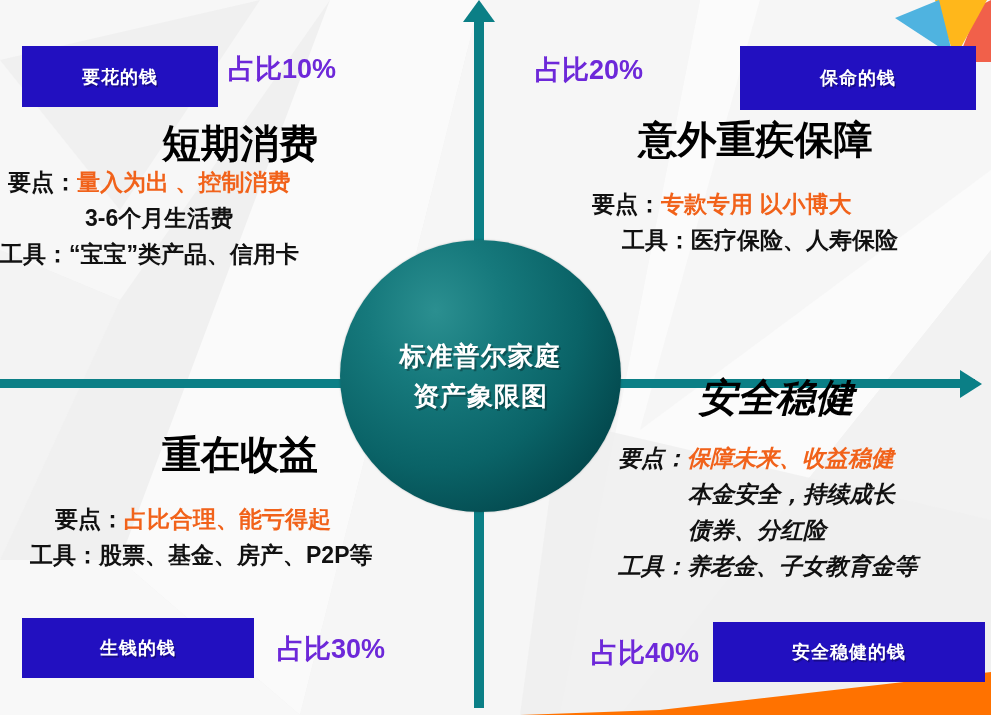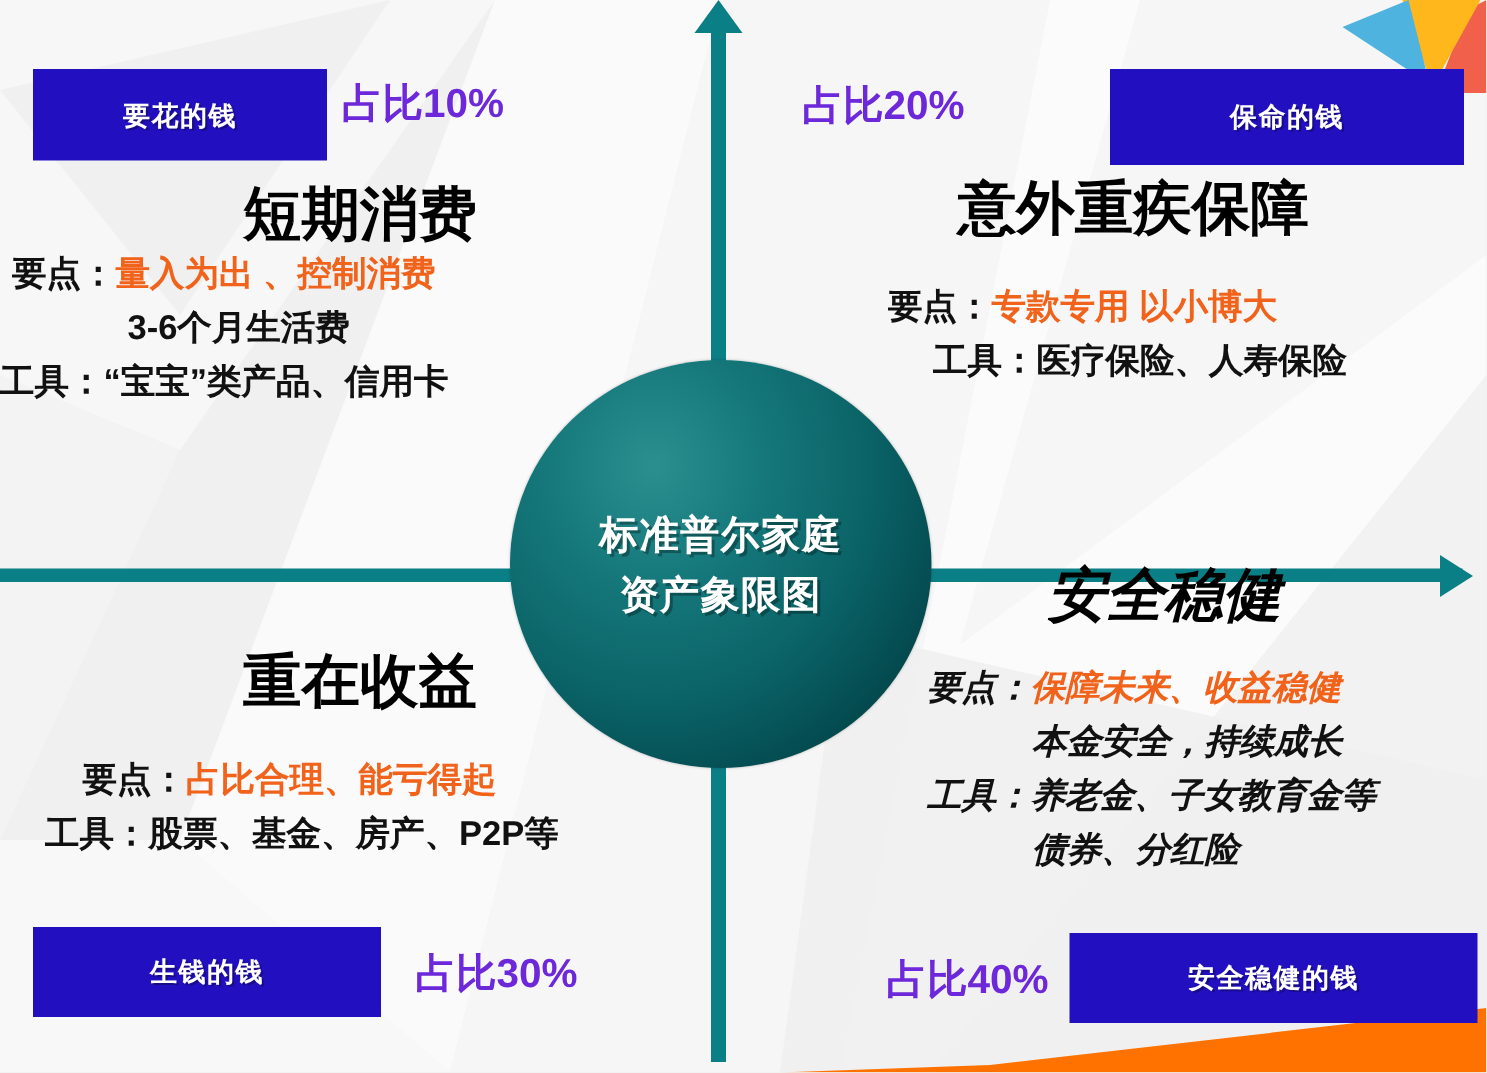--- a/index.html
+++ b/index.html
@@ -183,17 +183,17 @@
     <div class="qline r2"><span>工具：</span><span>股票、基金、房产、P2P等</span></div>
   </div>
 
   <div class="bluebox" id="box-anquan">安全稳健的钱</div>
   <div class="pct" id="pct-40">占比40%</div>
   <div class="quad" id="q4">
     <div class="qtitle">安全稳健</div>
     <div class="spacer"></div>
     <div class="qline r1"><span>要点：</span><span class="hl">保障未来、收益稳健</span></div>
     <div class="qline r2"><span></span><span>本金安全，持续成长</span></div>
+    <div class="qline r4"><span></span><span>债券、分红险</span></div>
     <div class="qline r3"><span>工具：</span><span>养老金、子女教育金等</span></div>
-    <div class="qline r4"><span></span><span>债券、分红险</span></div>
   </div>
 
 </div>
 
 </body></html>

